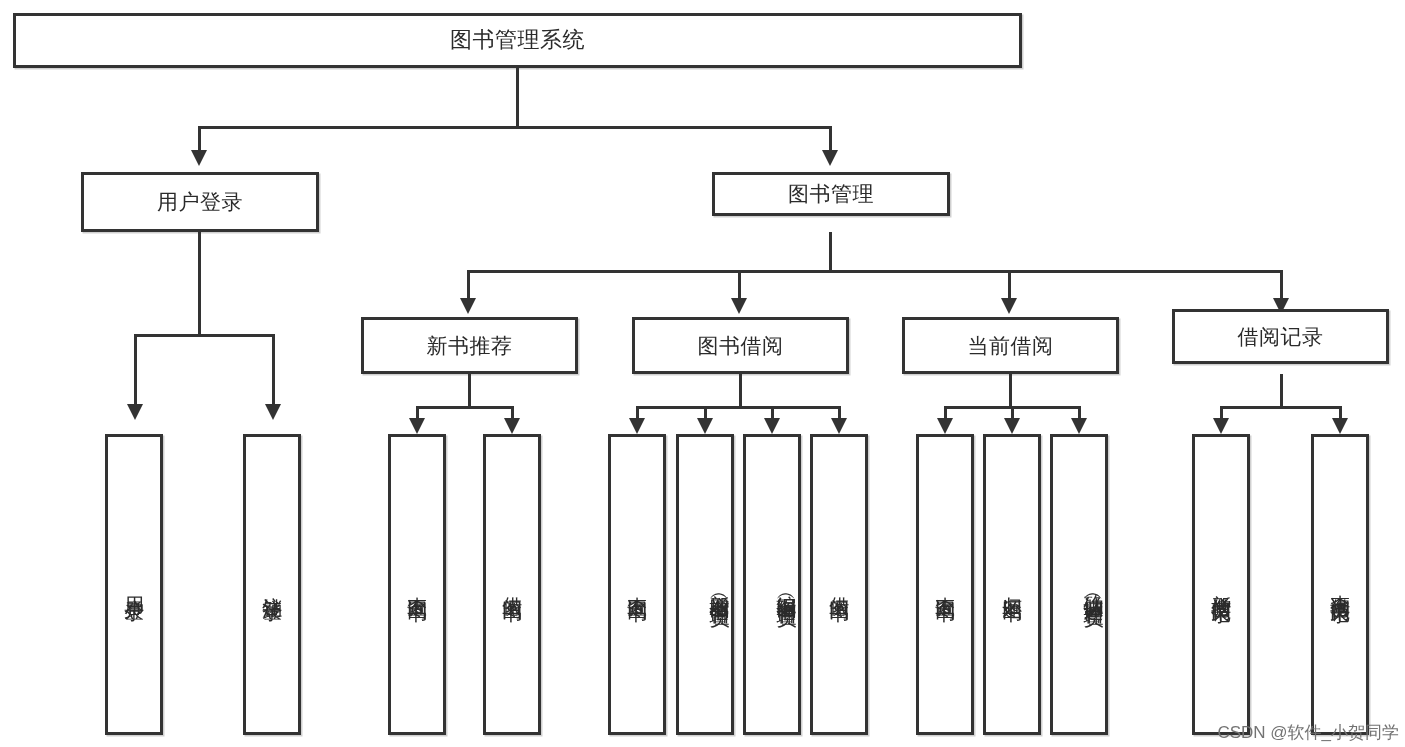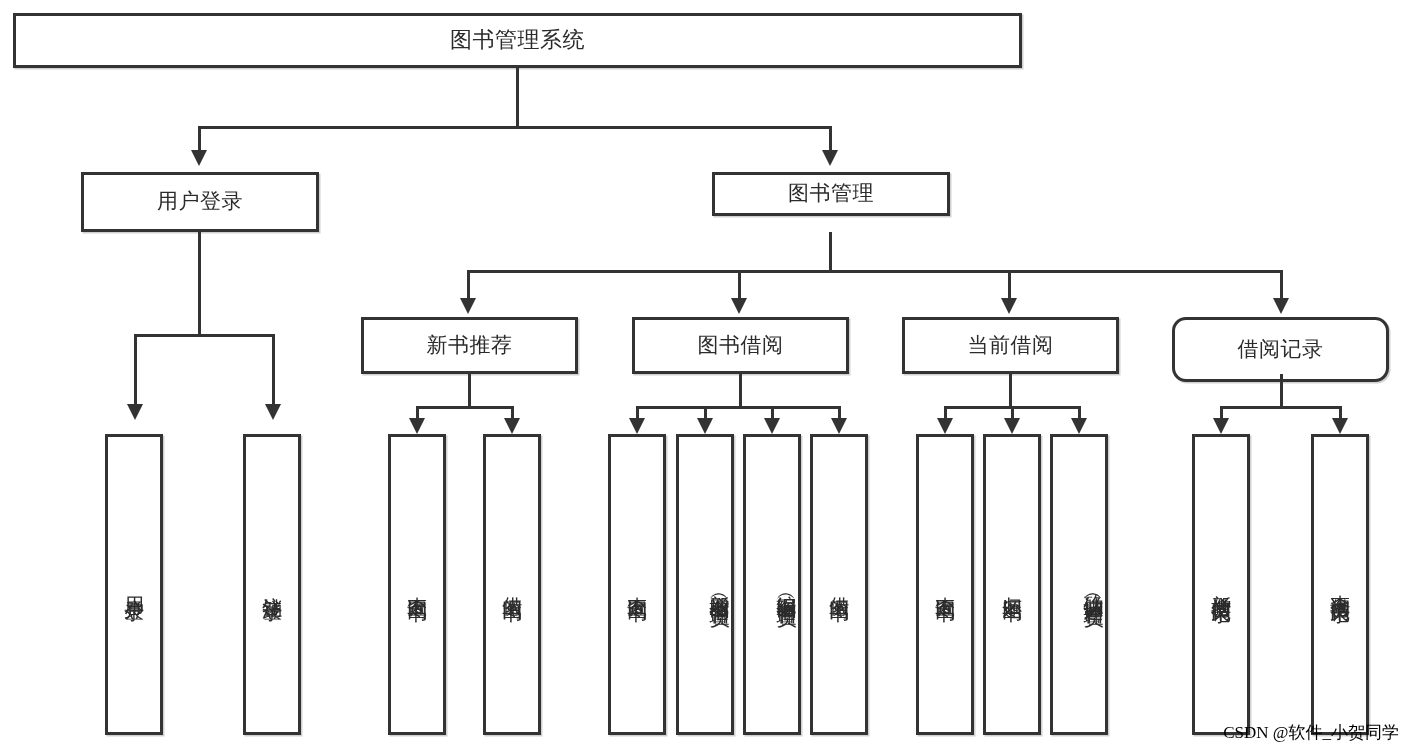--- a/index.html
+++ b/index.html
@@ -9,21 +9,20 @@
   }
   body {
     font-family: "Liberation Sans", "DejaVu Sans", sans-serif;
   }
   #canvas {
     position: relative;
     width: 1405px;
     height: 747px;
     background: #ffffff;
     overflow: hidden;
-    font-family: Liberation Serif, serif;
   }
   
   .node {
     position: absolute;
     box-sizing: border-box;
     background: #ffffff;
     border: 3px solid #333333;
     box-shadow: 1.5px 1.5px 0 rgba(150,150,150,0.45);
     display: flex;
     align-items: center;
@@ -74,21 +73,21 @@
     border-left: 8px solid transparent;
     border-right: 8px solid transparent;
     border-top: 16px solid #333333;
   }
   
   #watermark {
     position: absolute;
     right: 6px;
     bottom: 3px;
     font-size: 17px;
-    color: #000000;
+    color: #737373;
     white-space: nowrap;
     user-select: none;
   }
 </style>
 </head>
 <body>
 
 <div id="canvas">
 
   <div class="node horizontal root" style="left:13px; top:13px; width:1009px; height:55px;">
@@ -130,21 +129,21 @@
 
   <div class="node horizontal" style="left:361px; top:317px; width:217px; height:57px;align-items:center;">
     <span>新书推荐</span>
   </div>
   <div class="node horizontal" style="left:632px; top:317px; width:217px; height:57px;">
     <span>图书借阅</span>
   </div>
   <div class="node horizontal" style="left:902px; top:317px; width:217px; height:57px;">
     <span>当前借阅</span>
   </div>
-  <div class="node horizontal" style="left:1172px; top:317px; width:217px; height:65px;border-radius:14px;">
+  <div class="node horizontal" style="left:1172px; top:309px; width:217px; height:55px;">
     <span>借阅记录</span>
   </div>
 
   <div class="ln v" style="left:468px; top:374px; height:32px;"></div>
   <div class="ln h" style="left:416px; top:406px; width:98px;"></div>
   <div class="ln v" style="left:416px; top:406px; height:16px;"></div>
   <div class="arrow" style="left:409px; top:418px;"></div>
   <div class="ln v" style="left:511px; top:406px; height:16px;"></div>
   <div class="arrow" style="left:504px; top:418px;"></div>
 

